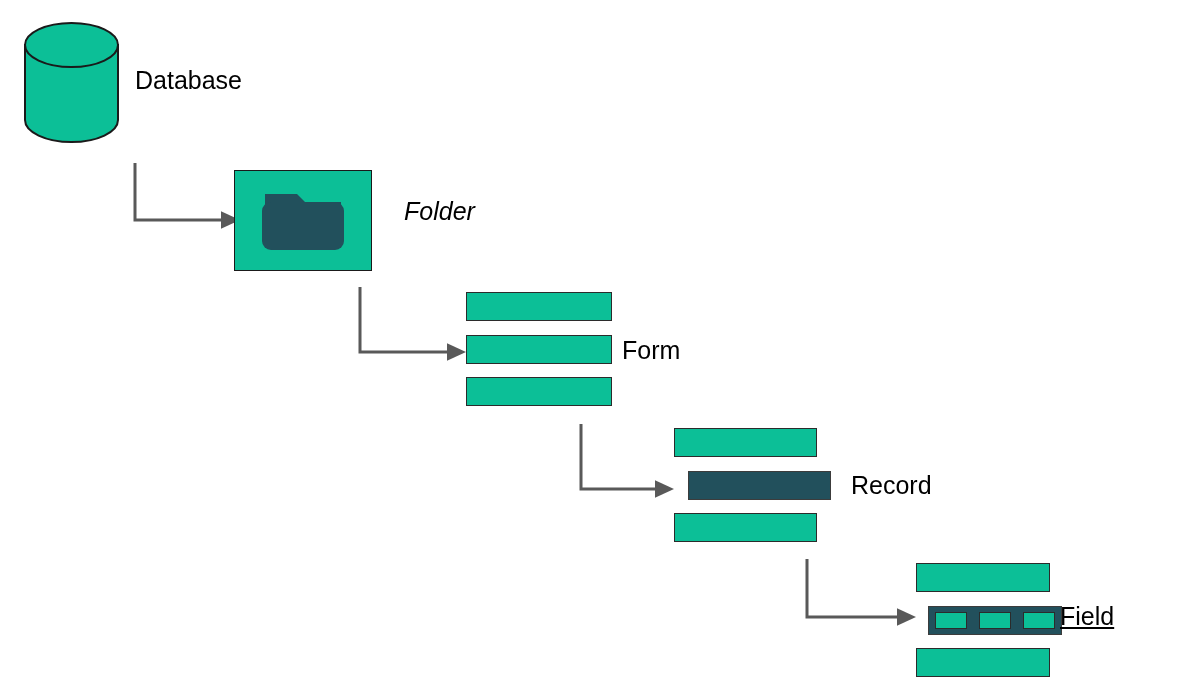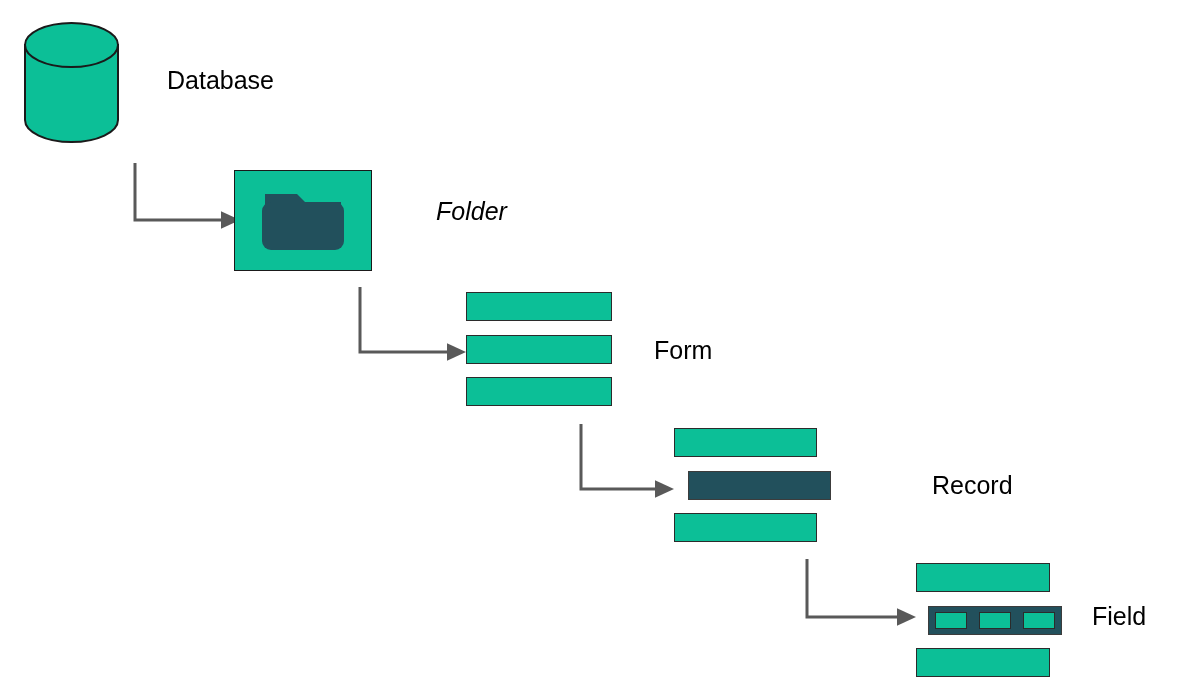--- a/index.html
+++ b/index.html
@@ -19,21 +19,20 @@
     overflow: hidden;
   }
   .node-label {
     position: absolute;
     font-family: "Liberation Sans", sans-serif;
     font-size: 25px;
     line-height: 1;
     color: #000000;
     white-space: nowrap;
     letter-spacing: 0px;
-    margin-left: 32px;
   }
   .svg-layer {
     position: absolute;
     left: 0;
     top: 0;
     width: 1185px;
     height: 679px;
   }
   
   .stack {
@@ -120,29 +119,29 @@
   </div>
 
   <div class="node-label" style="left:622px; top:338px;">Form</div>
 
   <div class="stack" style="left:674px; top:428px; width:175px; height:115px;">
     <div class="bar bar-green" style="left:0px; top:0px; width:143px; height:29px;"></div>
     <div class="bar bar-dark" style="left:14px; top:43px; width:143px; height:29px;"></div>
     <div class="bar bar-green" style="left:0px; top:85px; width:143px; height:29px;"></div>
   </div>
 
-  <div class="node-label" style="left:900px; top:473px;">Record</div>
+  <div class="node-label" style="left:851px; top:473px;">Record</div>
 
   <div class="stack" style="left:916px; top:563px; width:180px; height:115px;">
     <div class="bar bar-green" style="left:0px; top:0px; width:134px; height:29px;"></div>
 
     <div class="bar bar-dark" style="left:12px; top:43px; width:134px; height:29px;">
       <div class="field-cell" style="left:6px; top:5px; width:32px; height:17px;"></div>
       <div class="field-cell" style="left:50px; top:5px; width:32px; height:17px;"></div>
       <div class="field-cell" style="left:94px; top:5px; width:32px; height:17px;"></div>
     </div>
 
     <div class="bar bar-green" style="left:0px; top:85px; width:134px; height:29px;"></div>
   </div>
 
-  <div class="node-label" style="left:1060px; top:604px;">Field</div>
+  <div class="node-label" style="left:1060px; top:604px;text-decoration:underline;">Field</div>
 
 </div>
 
 </body></html>

